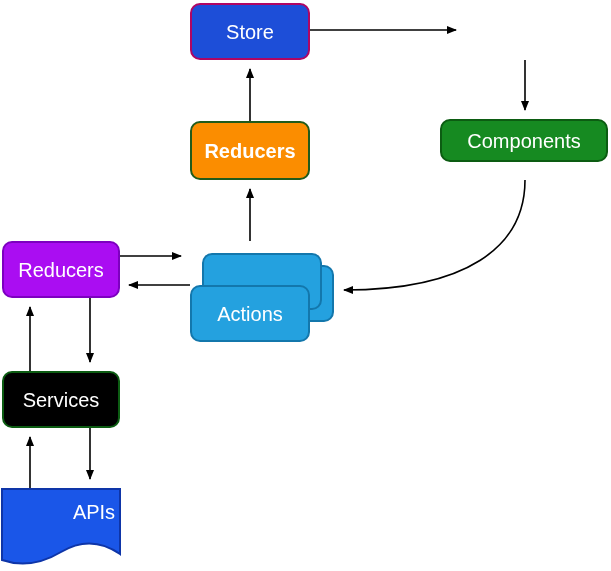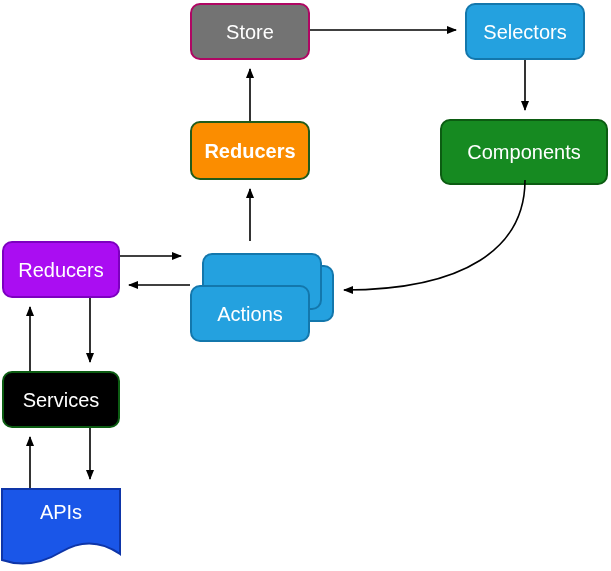--- a/index.html
+++ b/index.html
@@ -26,56 +26,53 @@
   }
   .node-label {
     font-size: 20px;
     line-height: 1;
     white-space: nowrap;
     user-select: none;
   }
   
   #node-store      { left: 190px; top: 3px;   width: 120px; height: 57px; }
   #node-selectors  { left: 465px; top: 3px;   width: 120px; height: 57px; }
-  #node-components { left: 440px; top: 119px; width: 168px; height: 66px; }
+  #node-components { left: 440px; top: 119px; width: 168px; height: 43px; }
   #node-reducers   { left: 190px; top: 121px; width: 120px; height: 59px; }
   #node-effects    { left: 2px;   top: 241px; width: 118px; height: 57px; }
   #node-services   { left: 2px;   top: 371px; width: 118px; height: 57px; }
   .actions-layer   { position: absolute; width: 120px; height: 57px; border-radius: 10px; border: 2px solid transparent; box-sizing: border-box; }
   #actions-layer-3 { left: 214px; top: 265px; }
   #actions-layer-2 { left: 202px; top: 253px; }
   #node-actions    { left: 190px; top: 241px; width: 120px; height: 57px;
                      display: flex; align-items: center; justify-content: center; margin-top: 44px; }
   #node-apis       { position: absolute; left: 1px; top: 488px; width: 120px; height: 80px; }
   #node-apis .node-label {
-    position: absolute; left: 0; top: 14px; width: 100%; text-align: center;
+    position: absolute; left: 0; top: 14px; width: 100%; text-align: center; padding-left: 33px;
   }
   #edge-layer {
     position: absolute;
     left: 0; top: 0;
     width: 611px; height: 571px;
     pointer-events: none;
   }
   #edge-layer path.edge { fill: none; stroke-width: 1.6px; }
 </style>
 </head>
 <body>
 
 <div id="canvas" style="background: rgb(255, 255, 255);">
 
   <div class="actions-layer" id="actions-layer-3" style="background: rgb(36, 161, 223); border-color: rgb(19, 119, 172);"></div>
   <div class="actions-layer" id="actions-layer-2" style="background: rgb(36, 161, 223); border-color: rgb(19, 119, 172);"></div>
 
-  <div class="node" id="node-store" style="background: #737373; border-color: rgb(176, 6, 99);">
+  <div class="node" id="node-store" style="background: #1d4ed8; border-color: rgb(176, 6, 99);">
     <span class="node-label" style="color: rgb(255, 255, 255);">Store</span>
   </div>
 
-  <div class="node" id="node-selectors" style="background: rgb(36, 161, 223); border-color: rgb(19, 119, 172);">
-    <span class="node-label" style="color: rgb(255, 255, 255);">Selectors</span>
-  </div>
 
   <div class="node" id="node-components" style="background: rgb(22, 138, 33); border-color: rgb(12, 92, 18);">
     <span class="node-label" style="color: rgb(255, 255, 255);">Components</span>
   </div>
 
   <div class="node" id="node-reducers" style="background: rgb(251, 141, 0); border-color: rgb(32, 91, 28);">
     <span class="node-label" style="color: rgb(255, 255, 255); font-weight: bold;">Reducers</span>
   </div>
 
   <div class="node" id="node-actions" style="background: rgb(36, 161, 223); border-color: rgb(19, 119, 172);">

